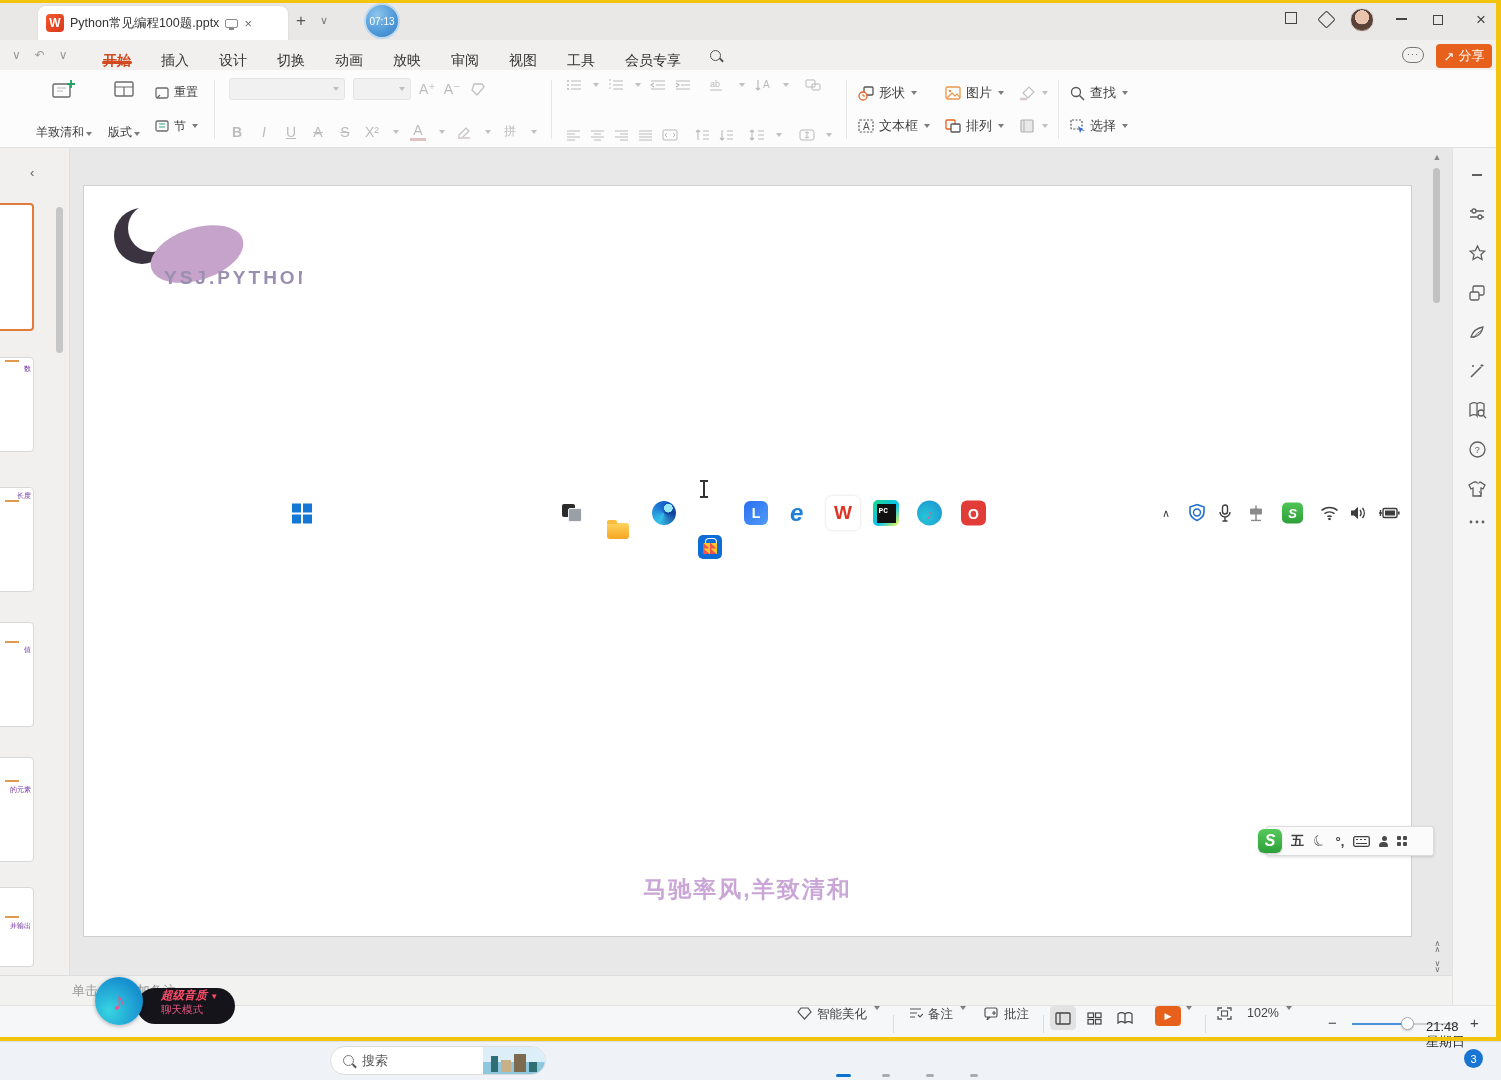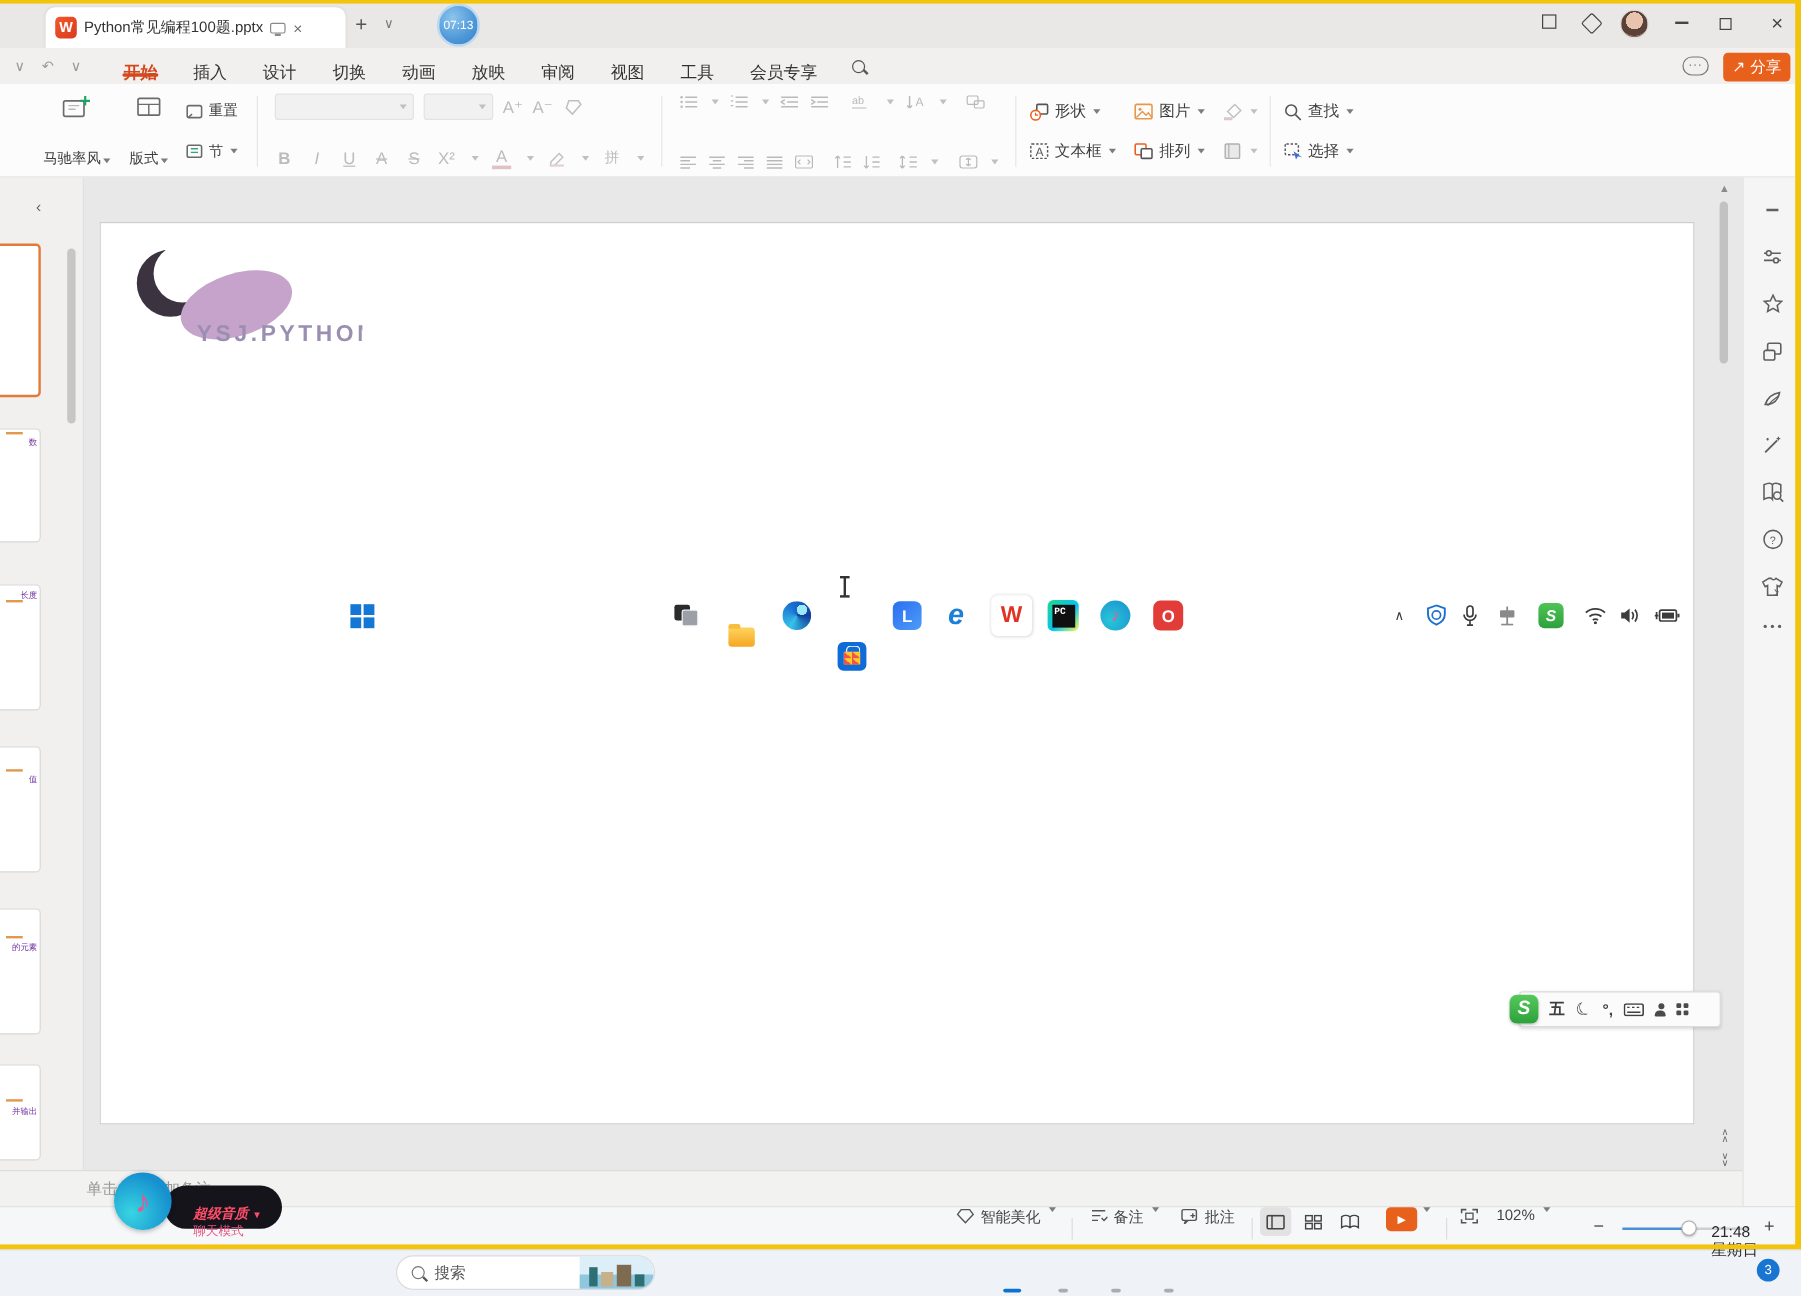--- a/index.html
+++ b/index.html
@@ -128,21 +128,21 @@
   .imebar{left:1266px;top:826px;width:168px;height:30px;background:#fbfbfb;border:1px solid #dcdcdc;border-radius:3px;box-shadow:0 1px 3px rgba(0,0,0,.15);display:flex;align-items:center;gap:9px;padding:0 7px;z-index:40}
   .imes{width:24px;height:24px;border-radius:6px;background:linear-gradient(180deg,#55c95b,#2ea03b);color:#fff;font-weight:bold;font-size:16px;font-style:italic;display:flex;align-items:center;justify-content:center;margin-left:-16px;box-shadow:0 1px 2px rgba(0,0,0,.2)}
   .imeglyph{color:#3f3f3f;font-size:13px;font-weight:bold}
   .person{width:9px;height:11px;position:relative}
   .person:before{content:"";position:absolute;left:2.5px;top:0;width:5px;height:5px;border-radius:50%;background:#4a4a4a}
   .person:after{content:"";position:absolute;left:0;bottom:0;width:9px;height:5px;border-radius:4px 4px 1px 1px;background:#4a4a4a}
   .dots4{width:10px;height:10px;display:grid;grid-template-columns:4px 4px;grid-template-rows:4px 4px;gap:2px}
   .dots4 i{background:#4a4a4a;border-radius:1px}
   
   .mwidget{left:95px;top:977px;z-index:50}
-  .mpill{position:absolute;left:42px;top:11px;width:98px;height:36px;background:#15141b;border-radius:18px;color:#fff;padding:16px 8px 0 24px}
+  .mpill{position:absolute;left:42px;top:11px;width:98px;height:36px;background:#15141b;border-radius:18px;color:#fff;padding:0 8px 0 24px}
   .mline1{font-size:11.5px;font-weight:bold;font-style:italic;color:#ff4d6a;white-space:nowrap}
   .mline1 i{color:#ff4d6a;font-size:8px;font-style:normal}
   .mline2{font-size:10.5px;color:#e75480;white-space:nowrap}
   .mlogo{position:absolute;left:0;top:0;width:48px;height:48px;border-radius:50%;background:radial-gradient(circle at 30% 70%,#37d5e2,#1790cf 70%);box-shadow:0 1px 4px rgba(0,0,0,.3);display:flex;align-items:center;justify-content:center;color:#f5508d;font-size:26px;font-weight:bold}
   
   .recb{pointer-events:none;z-index:100;background:#f2c40e}
   .rt{left:0;top:0;width:1501px;height:3px}
   .rr{left:1496px;top:0;width:5px;height:1040px}
   .rb{left:0;top:1037px;width:1501px;height:4px}
   .notesel{user-select:none}
@@ -201,21 +201,21 @@
 </div>
 
 <div class="abs ribbon">
 
   <div class="bigbtn">
     <svg class="sic" width="26" height="24" viewBox="0 0 26 24">
         <rect x="2" y="6" width="17" height="13" rx="1.5" fill="none" stroke="#6b6b6b" stroke-width="1.4"></rect>
         <path d="M6 10h9M6 13h6" stroke="#b9b9b9" stroke-width="1.2"></path>
         <path d="M20 2v8M16 6h8" stroke="#21a366" stroke-width="1.8"></path>
       </svg>
-    <span class="biglabel"><span>马驰率风</span><span class="caret"></span></span>
+    <span class="biglabel"><span>羊致清和</span><span class="caret"></span></span>
   </div>
   <div class="bigbtn">
     <svg class="sic" width="24" height="24" viewBox="0 0 24 24">
         <rect x="3" y="4" width="18" height="14" rx="1.5" fill="none" stroke="#6b6b6b" stroke-width="1.4"></rect>
         <path d="M3 9h18M12 9v9" stroke="#6b6b6b" stroke-width="1.2"></path>
       </svg>
     <span class="biglabel"><span>版式</span><span class="caret"></span></span>
   </div>
   <div class="smallstack">
     <div class="smallbtn">
@@ -447,20 +447,21 @@
 
 <div class="abs slide">
   <svg class="abs" style="left:18px;top:10px" width="200" height="95" viewBox="0 0 200 95">
     <circle cx="40" cy="40" r="28" fill="#3b3340"></circle>
     <circle cx="50" cy="32" r="24" fill="#ffffff"></circle>
     <ellipse cx="95" cy="58" rx="48" ry="26" fill="#c6a3cb" transform="rotate(-18 95 58)"></ellipse>
     <path d="M60 70l14 14 8-12z" fill="#c6a3cb"></path>
     <text x="62" y="88" font-size="19" font-weight="bold" fill="#9a8fb0" letter-spacing="3">YSJ.PYTHON</text>
   </svg>
   <div class="abs ibeam"></div>
+  <div class="abs motto">马驰率风,羊致清和</div>
 </div>
 
 <span class="abs vscroll">▲</span>
 <div class="abs vthumb"></div>
 <div class="abs dblarrow" style="top:941px"><span>∧</span><br><span>∧</span></div>
 <div class="abs dblarrow" style="top:961px"><span>∨</span><br><span>∨</span></div>
 
 <div class="abs notes">
     <span>单击此处添加备注</span>
   </div>

